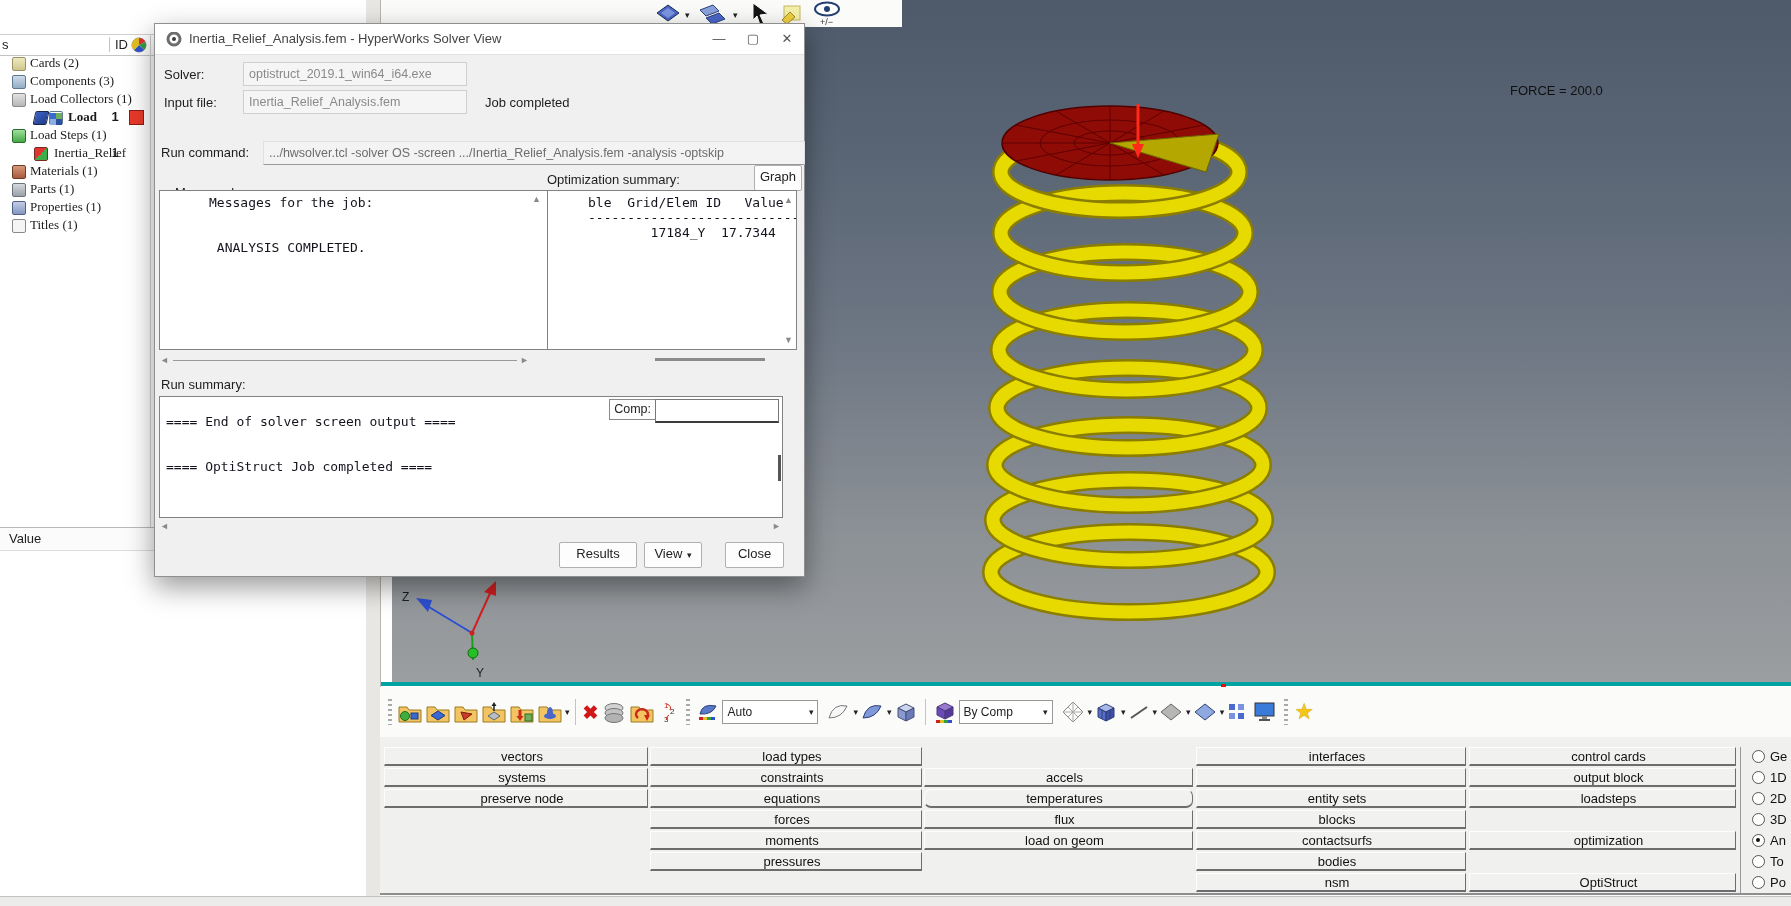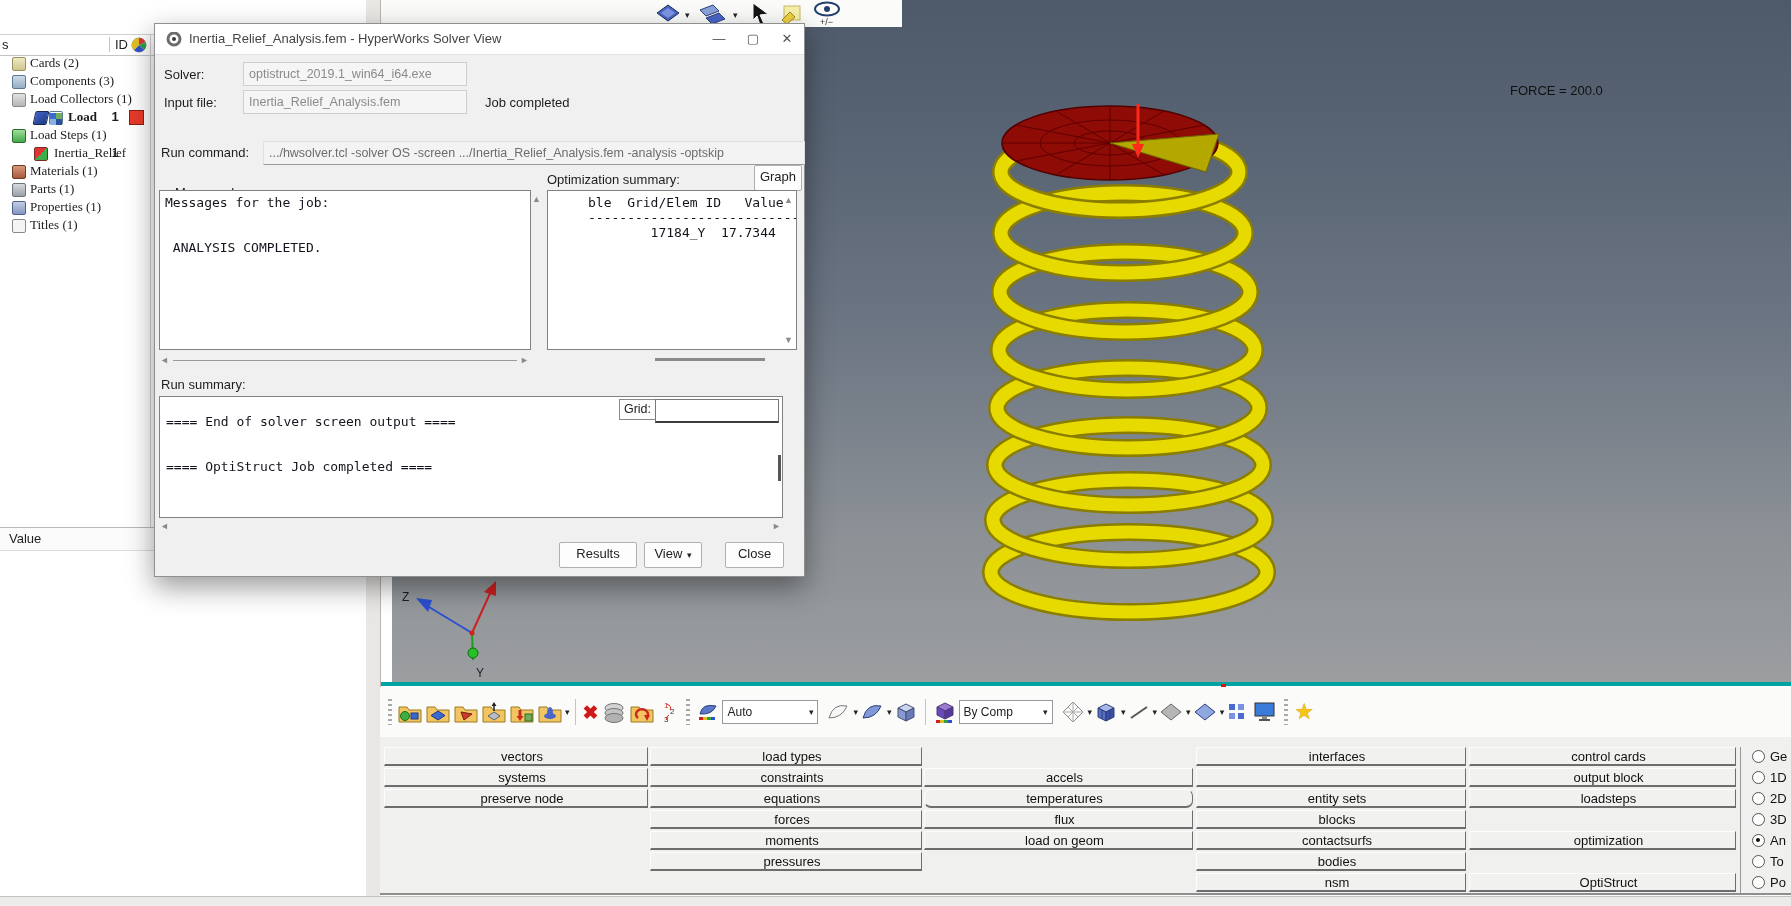--- a/index.html
+++ b/index.html
@@ -515,21 +515,21 @@
     <span class="lbl" style="left:9px;top:43px;">Solver:</span>
     <div class="fld" style="left:88px;top:38px;width:212px;">optistruct_2019.1_win64_i64.exe</div>
     <span class="lbl" style="left:9px;top:71px;">Input file:</span>
     <div class="fld" style="left:88px;top:66px;width:212px;">Inertia_Relief_Analysis.fem</div>
     <span class="lbl" style="left:330px;top:71px;">Job completed</span>
 
     <span class="lbl" style="left:6px;top:121px;font-weight:bold;font-weight:normal;">Run command:</span>
     <div class="fld" style="left:108px;top:117px;width:530px;border-color:#e0e0e0;border-bottom-color:#9a9a9a;background:#f3f3f3;color:#6d6d6d;">.../hwsolver.tcl -solver OS -screen .../Inertia_Relief_Analysis.fem -analysis -optskip</div>
 
     <span class="lbl" style="left:20px;top:148px;margin-top:13px;">Message log:</span>
-    <div class="box" style="left:4px;top:166px;width:370px;height:158px;">
+    <div class="box" style="left:4px;top:166px;width:370px;height:158px;padding-left:44px;">
       <div class="mono" style="padding:4px 5px;">Messages for the job:
 
 
  ANALYSIS COMPLETED.</div>
     </div>
     <span class="sb-arrow" style="left:377px;top:170px;">▲</span>
     <div class="hscroll-line" style="left:18px;top:336px;width:344px;"></div>
     <span class="sb-arrow" style="left:5px;top:331px;">◄</span>
     <span class="sb-arrow" style="left:365px;top:331px;">►</span>
 
@@ -544,21 +544,21 @@
     </div>
     <div class="abs" style="left:500px;top:334px;width:110px;height:3px;background:#8a8a8a;"></div>
 
     <span class="lbl" style="left:6px;top:353px;">Run summary:</span>
     <div class="box" style="left:4px;top:372px;width:622px;height:120px;">
       <div class="mono" style="padding:2px 6px;">
 ==== End of solver screen output ====
 
 
 ==== OptiStruct Job completed ====</div>
-      <div class="abs" style="right:460px;top:2px;height:19px;border:1px solid #8a8a8a;background:#fdfdfd;padding:0 4px;line-height:19px;font-size:12.5px;position:absolute;right:126px;">Grid:</div>
+      <div class="abs" style="right:460px;top:2px;height:19px;border:1px solid #8a8a8a;background:#fdfdfd;padding:0 4px;line-height:19px;font-size:12.5px;position:absolute;right:126px;">Comp:</div>
       <input id="find-input" style="right: 3px; top: 2px; position: absolute;">
       <div class="abs" style="right:1px;top:58px;width:3px;height:26px;background:#555;position:absolute;"></div>
     </div>
     <span class="sb-arrow" style="left:5px;top:497px;">◄</span>
     <span class="sb-arrow" style="left:617px;top:497px;">►</span>
 
     <div class="dlg-btn" style="left:404px;top:518px;width:76px;">Results</div>
     <div class="dlg-btn" style="left:489px;top:518px;width:56px;">
       <span>View</span>
       <span class="caret">▾</span>

